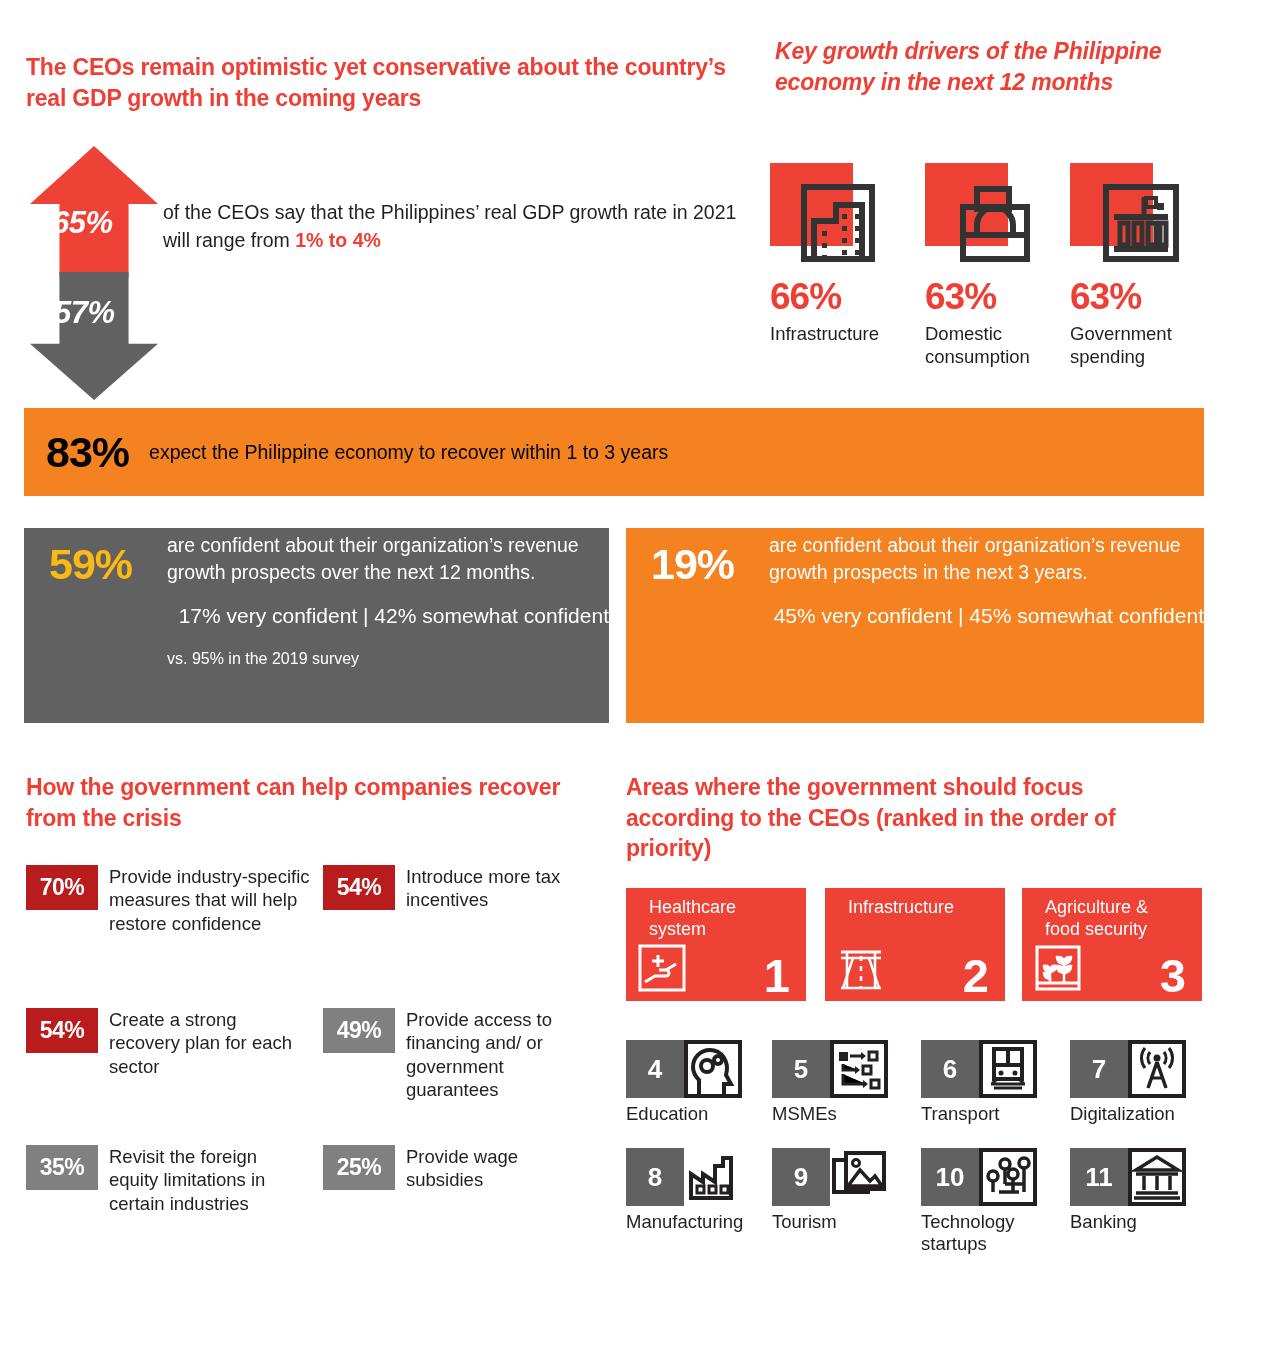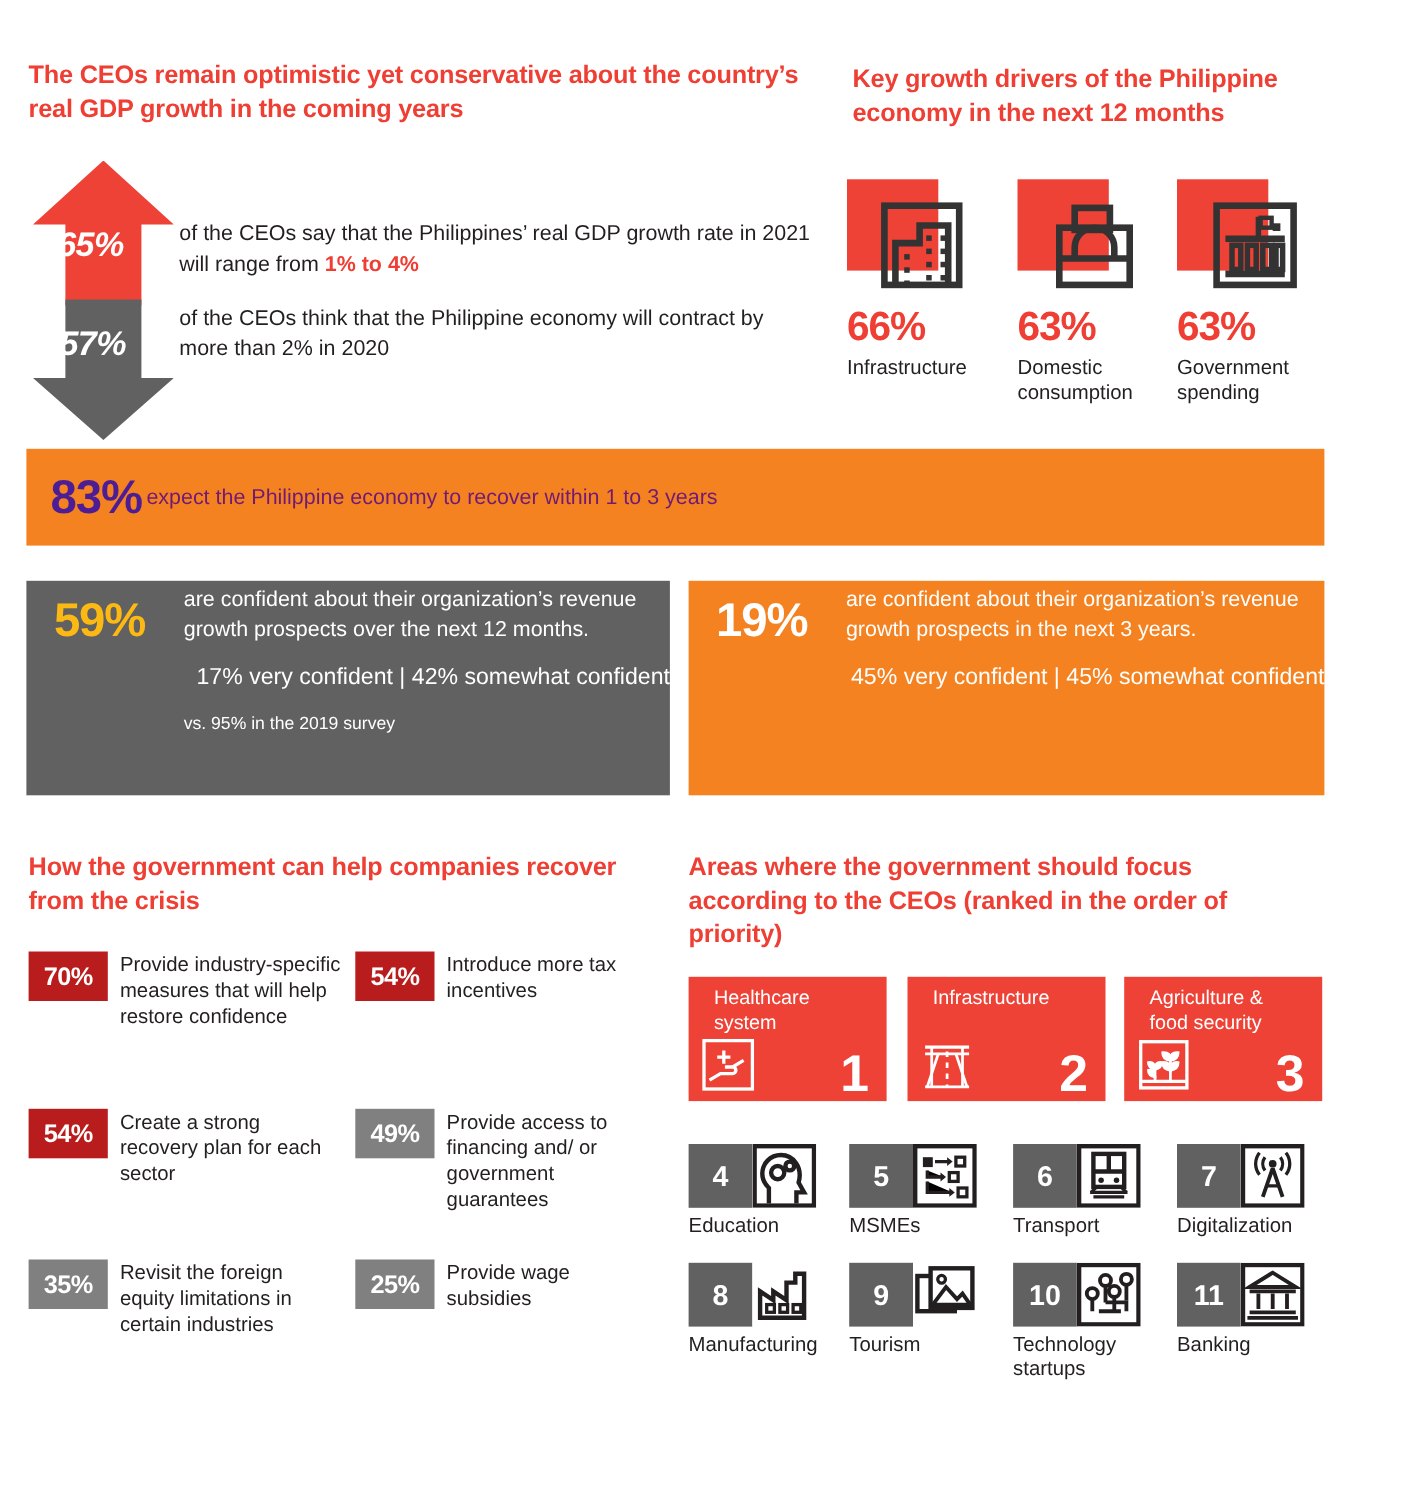--- a/index.html
+++ b/index.html
@@ -15,21 +15,21 @@
   
   .sec-title {
     position: absolute;
     color: #ef3e33;
     font-weight: bold;
     font-size: 23px;
     line-height: 1.33;
     letter-spacing: -0.2px;
   }
   #title-gdp   { left: 26px;  top: 52px;  width: 700px; }
-  #title-drivers { left: 775px; top: 56px; width: 430px; }
+  #title-drivers { left: 775px; top: 36px; width: 430px; font-style: italic; }
   #title-help  { left: 26px;  top: 772px; width: 560px; }
   #title-focus { left: 626px; top: 772px; width: 570px; }
 
   
   .arrow-up {
     position: absolute;
     left: 30px; top: 146px;
     width: 128px; height: 132px;
     background: #ee4237;
     clip-path: polygon(50% 0%, 100% 44%, 77% 44%, 77% 100%, 23% 100%, 23% 44%, 0% 44%);
@@ -95,27 +95,27 @@
 
   
   #banner-83 {
     position: absolute;
     left: 24px; top: 408px;
     width: 1180px; height: 88px;
     background: #f58220;
     display: flex; align-items: center;
   }
   #banner-83 .big {
-    color: #4c1d95; font-weight: bold;
+    color: #000000; font-weight: bold;
     font-size: 43px; letter-spacing: -1px;
     margin-left: 22px;
   }
   #banner-83 .small {
-    color: #701a75; font-size: 19.5px;
-    margin-left: 4px;
+    color: #000000; font-size: 19.5px;
+    margin-left: 20px;
   }
 
   
   .conf-box { position: absolute; height: 195px; }
   #conf-59 { left: 24px;  top: 528px; width: 585px; background: #616161; }
   #conf-90 { left: 626px; top: 528px; width: 578px; background: #f58220; }
 
   .conf-head { display: flex; align-items: flex-end; padding-top: 4px; }
   .conf-pct {
     font-weight: bold; font-size: 43px;
@@ -215,21 +215,20 @@
 <div class="page">
 
   <div class="sec-title" id="title-gdp">The CEOs remain optimistic yet conservative about the country’s real GDP growth in the coming years</div>
 
   <div class="arrow-up"></div>
   <div class="arrow-pct" id="pct-65">65%</div>
   <div class="arrow-text" id="txt-65"><span>of the CEOs say that the Philippines’ real GDP growth rate in 2021 will range from </span><span class="hl-red">1% to 4%</span></div>
 
   <div class="arrow-down"></div>
   <div class="arrow-pct" id="pct-57">57%</div>
-  <div class="arrow-text" id="txt-57">of the CEOs think that the Philippine economy will contract by more than 2% in 2020</div>
 
   <div class="sec-title" id="title-drivers">Key growth drivers of the Philippine economy in the next 12 months</div>
 
   <div class="driver" id="driver-0">
     <div class="driver-icon">
       <div class="driver-sq"></div>
       <svg class="driver-glyph" viewBox="0 0 86 86">
         <rect x="4" y="6" width="68" height="72" fill="none" stroke="#333" stroke-width="6"></rect>
         <path d="M14 78 V40 H36 V24 H62 V78" fill="none" stroke="#333" stroke-width="6"></path>
         <g fill="#333">

